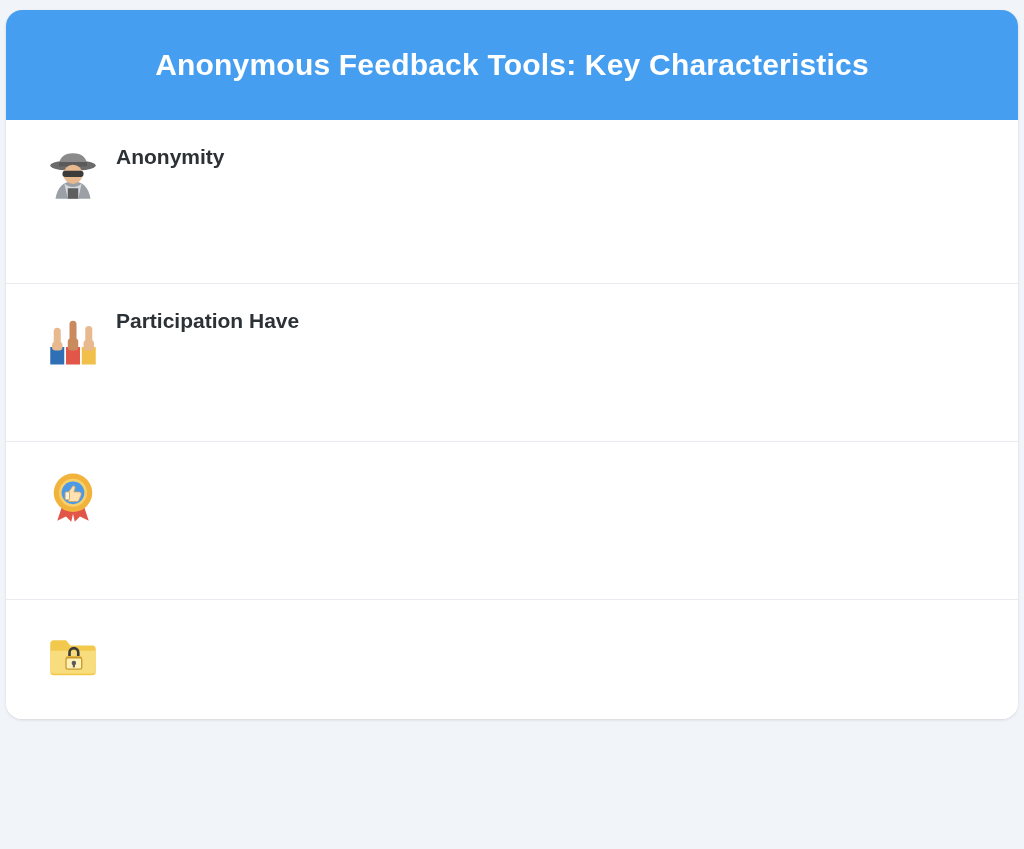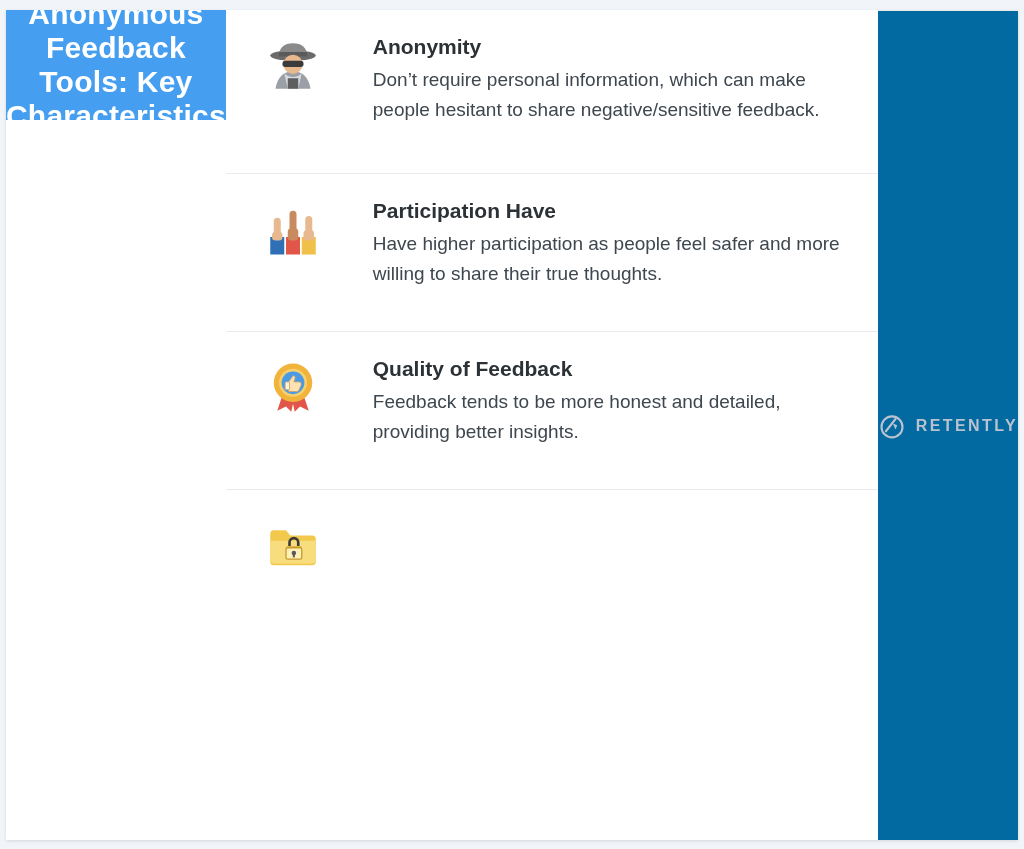--- a/index.html
+++ b/index.html
@@ -11,27 +11,27 @@
     height: 849px;
     background: #f1f4f8;
     font-family: "Liberation Sans", sans-serif;
     -webkit-font-smoothing: antialiased;
   }
   .infographic {
     position: absolute;
     left: 6px;
     top: 10px;
     width: 1012px;
-    height: 830px;
+    height: 709px;
     background: #ffffff;
-    border-radius: 0;
+    border-radius: 16px;
     box-shadow: 0 1px 3px rgba(0,0,0,0.12);
     overflow: hidden;
     display: flex;
-    flex-direction: row;
+    flex-direction: column;
   }
   .header {
     background: #459ef0;
     height: 110px;
     flex: 0 0 110px;
     display: flex;
     align-items: center;
     justify-content: center;
   }
   .header-title {
@@ -46,21 +46,20 @@
     display: flex;
     flex-direction: column;
     background: #ffffff;
   }
   .row {
     display: flex;
     align-items: flex-start;
     padding: 22px 30px 12px 24px;
     border-bottom: 1px solid #e8ecf1;
     box-sizing: border-box;
-    gap: 37px;
   }
   .row-1 { height: 164px; }
   .row-2 { height: 158px; }
   .row-3 { height: 158px; }
   .row-4 { height: 158px; }
 
   .icon-cell {
     flex: 0 0 86px;
     display: flex;
     align-items: flex-start;
@@ -128,59 +127,53 @@
           <rect x="16" y="16" width="32" height="5" fill="#5a5a5a"></rect>
           <path d="M12 58c2-13 9-20 20-20s18 7 20 20z" fill="#9aa0a6"></path>
           <path d="M22 40c4 6 16 6 20 0l-4 18h-12z" fill="#d7dbe0"></path>
           <circle cx="32" cy="30" r="11" fill="#e8b98f"></circle>
           <rect x="20" y="26" width="24" height="7" rx="3" fill="#3b3b3b"></rect>
           <rect x="26" y="46" width="12" height="12" fill="#5e5e5e"></rect>
         </svg>
       </div>
       <div class="text-cell">
         <h3 class="row-title">Anonymity</h3>
-        <p class="row-desc">Don’t require personal information, which can make people hesitant to share negative/sensitive feedback.</p>
       </div>
     </div>
 
     <div class="row row-2">
       <div class="icon-cell">
         <svg class="svg-icon" width="56" height="56" viewBox="0 0 64 64" aria-hidden="true">
           <rect x="6" y="40" width="16" height="20" fill="#2f6fb5"></rect>
           <rect x="24" y="40" width="16" height="20" fill="#e2564a"></rect>
           <rect x="42" y="40" width="16" height="20" fill="#f0c04a"></rect>
           <path d="M10 42V22a4 4 0 0 1 8 0v20z" fill="#e8b98f"></path>
           <path d="M28 42V14a4 4 0 0 1 8 0v28z" fill="#c98a5e"></path>
           <path d="M46 42V20a4 4 0 0 1 8 0v22z" fill="#e8b98f"></path>
           <rect x="8" y="34" width="12" height="10" rx="4" fill="#e8b98f"></rect>
           <rect x="26" y="30" width="12" height="14" rx="4" fill="#c98a5e"></rect>
           <rect x="44" y="32" width="12" height="12" rx="4" fill="#e8b98f"></rect>
         </svg>
       </div>
       <div class="text-cell">
         <h3 class="row-title">Participation Have</h3>
-        <p class="row-desc">Have higher participation as people feel safer and more willing to share their true thoughts.</p>
       </div>
     </div>
 
     <div class="row row-3">
       <div class="icon-cell">
         <svg class="svg-icon" width="56" height="56" viewBox="0 0 64 64" aria-hidden="true">
           <path d="M20 40l-6 18 10-5 6 6 4-18z" fill="#e2564a"></path>
           <path d="M44 40l6 18-10-5-6 6-4-18z" fill="#e2564a"></path>
           <circle cx="32" cy="26" r="22" fill="#f2b33d"></circle>
           <circle cx="32" cy="26" r="16" fill="#f7d06b"></circle>
           <circle cx="32" cy="26" r="13" fill="#4a9ae8"></circle>
           <path d="M27 33v-8l5-7c2 0 3 1 2 4l-1 3h6c2 0 3 2 2 4l-2 5c-.5 1.5-1.5 2-3 2h-9z" fill="#ffe2b0" stroke="#caa46a" stroke-width="1"></path>
           <rect x="23" y="25" width="5" height="9" rx="1" fill="#fff3dc" stroke="#caa46a" stroke-width="1"></rect>
         </svg>
-      </div>
-      <div class="text-cell">
-        <h3 class="row-title">Quality of Feedback</h3>
-        <p class="row-desc">Feedback tends to be more honest and detailed, providing better insights.</p>
       </div>
     </div>
 
     <div class="row row-4" style="border-bottom:none;">
       <div class="icon-cell">
         <svg class="svg-icon" width="56" height="56" viewBox="0 0 64 64" aria-hidden="true">
           <path d="M6 18a4 4 0 0 1 4-4h14l5 6h25a4 4 0 0 1 4 4v26a4 4 0 0 1-4 4H10a4 4 0 0 1-4-4z" fill="#f2c94c"></path>
           <path d="M6 26h52v22a4 4 0 0 1-4 4H10a4 4 0 0 1-4-4z" fill="#f7dd7e"></path>
           <rect x="24" y="32" width="18" height="14" rx="2" fill="#e8b33d"></rect>
           <path d="M28 32v-4a5 5 0 0 1 10 0v4" fill="none" stroke="#3b3b3b" stroke-width="3"></path>

